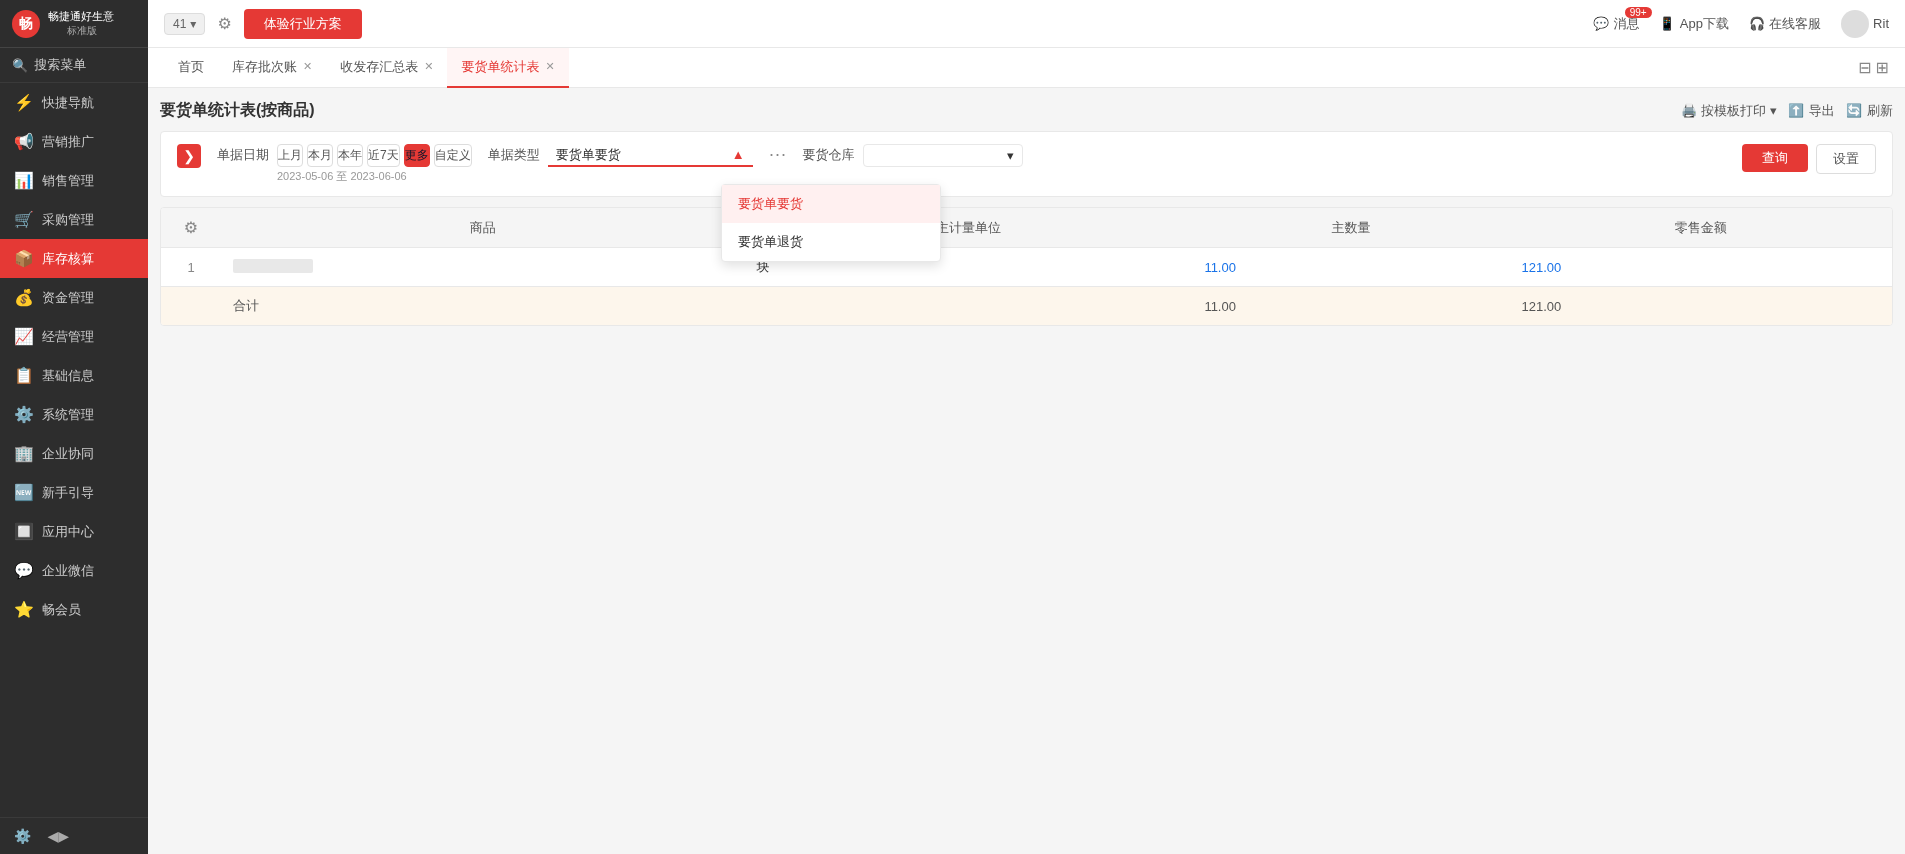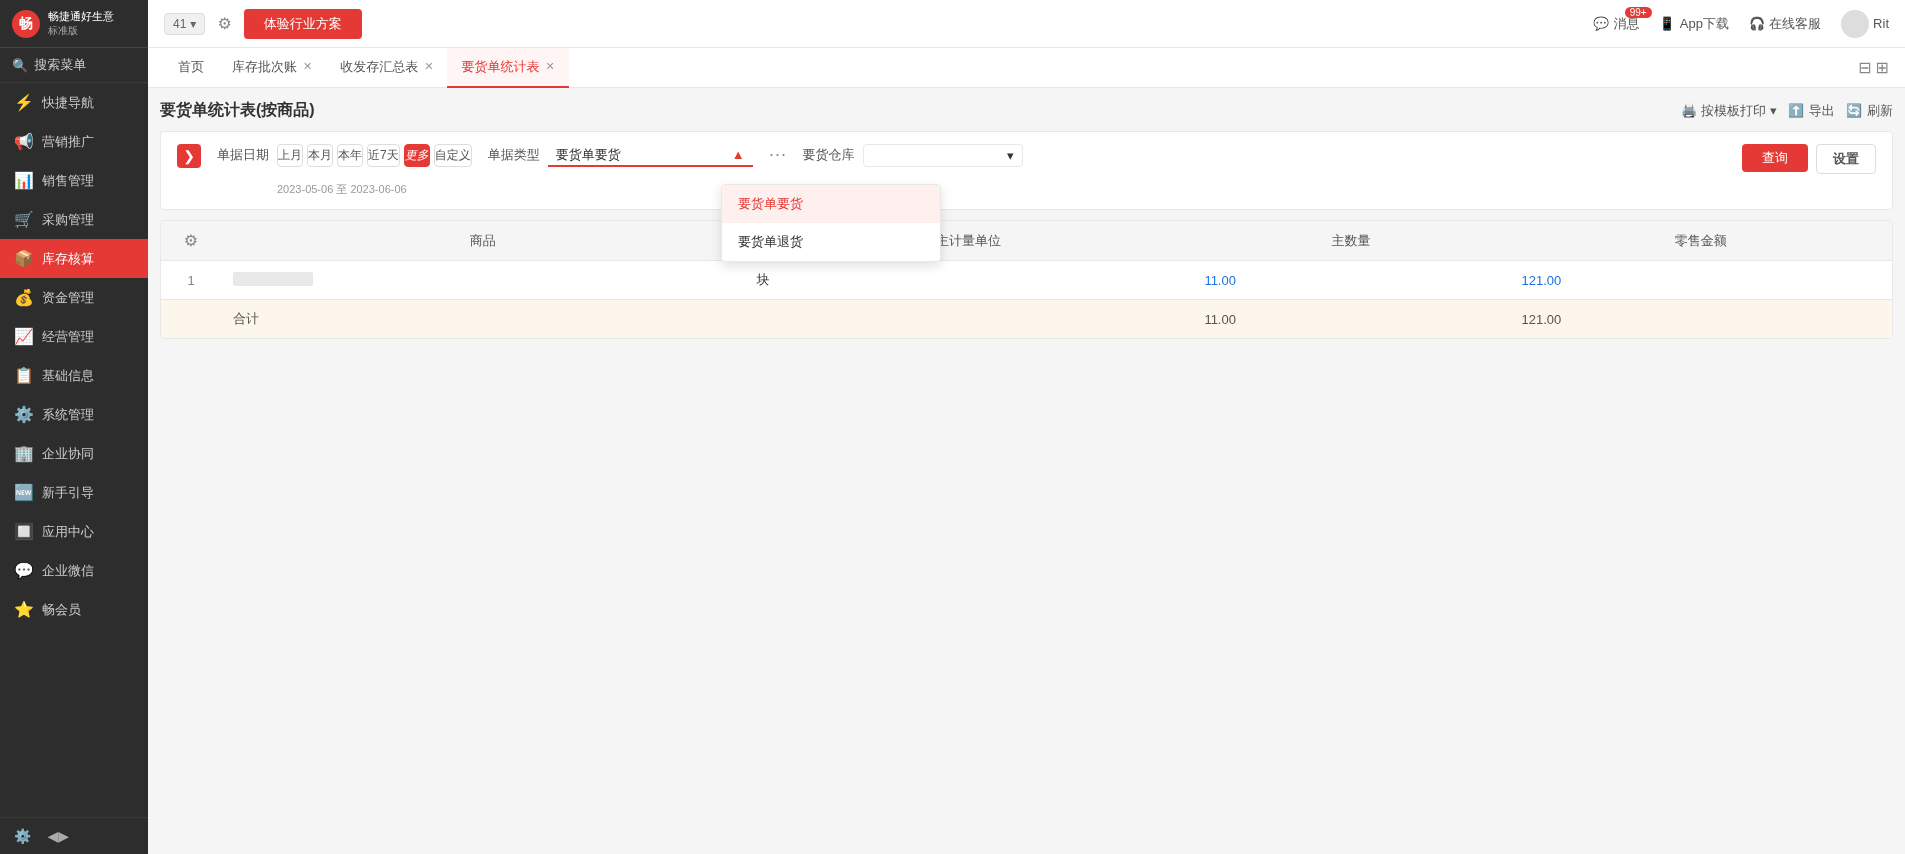--- a/index.html
+++ b/index.html
@@ -33,21 +33,21 @@
       font-weight: bold;
       font-size: 14px;
       margin-right: 8px;
       flex-shrink: 0;
     }
     .logo-text {
       color: #fff;
       font-size: 11px;
       line-height: 1.4;
     }
-    .logo-text .sub { color: #aaa; font-size: 10px; }
+    .logo-text .sub { color: #aaa; font-size: 10px; margin-left: 19px; }
     .sidebar-search {
       display: flex;
       align-items: center;
       padding: 8px 12px;
       color: #ccc;
       cursor: pointer;
       font-size: 13px;
       border-bottom: 1px solid #3a3a3a;
     }
     .sidebar-nav {
@@ -271,28 +271,27 @@
       padding: 2px 0;
       border: 1px solid #ddd;
       border-radius: 4px;
       background: #fff;
       cursor: pointer;
       font-size: 12px;
       color: #555;
     }
     .filter-btn.more {
       background: #e53935;
-      color: #ffffff;
+      color: #0f172a;
       border-color: #e53935;
-      font-style: italic;
     }
     .filter-date-hint {
       font-size: 11px;
       color: #999;
-      margin-top: 15px;
+      margin-top: 2px;
     }
     .filter-select {
       border: 1px solid #e8e8e8;
       border-radius: 4px;
       padding: 3px 8px;
       font-size: 13px;
       color: #333;
       background: #fff;
       min-width: 180px;
       cursor: pointer;
@@ -339,21 +338,20 @@
       cursor: pointer;
     }
     .btn-settings {
       border: 1px solid #ddd;
       background: #fff;
       border-radius: 4px;
       padding: 5px 16px;
       font-size: 13px;
       cursor: pointer;
       color: #555;
-      font-weight: bold;
     }
     .dots-btn { color: #888; cursor: pointer; font-size: 18px; }
 
     
     .dropdown-overlay {
       position: absolute;
       top: 52px;
       left: 560px;
       z-index: 100;
       background: #fff;

